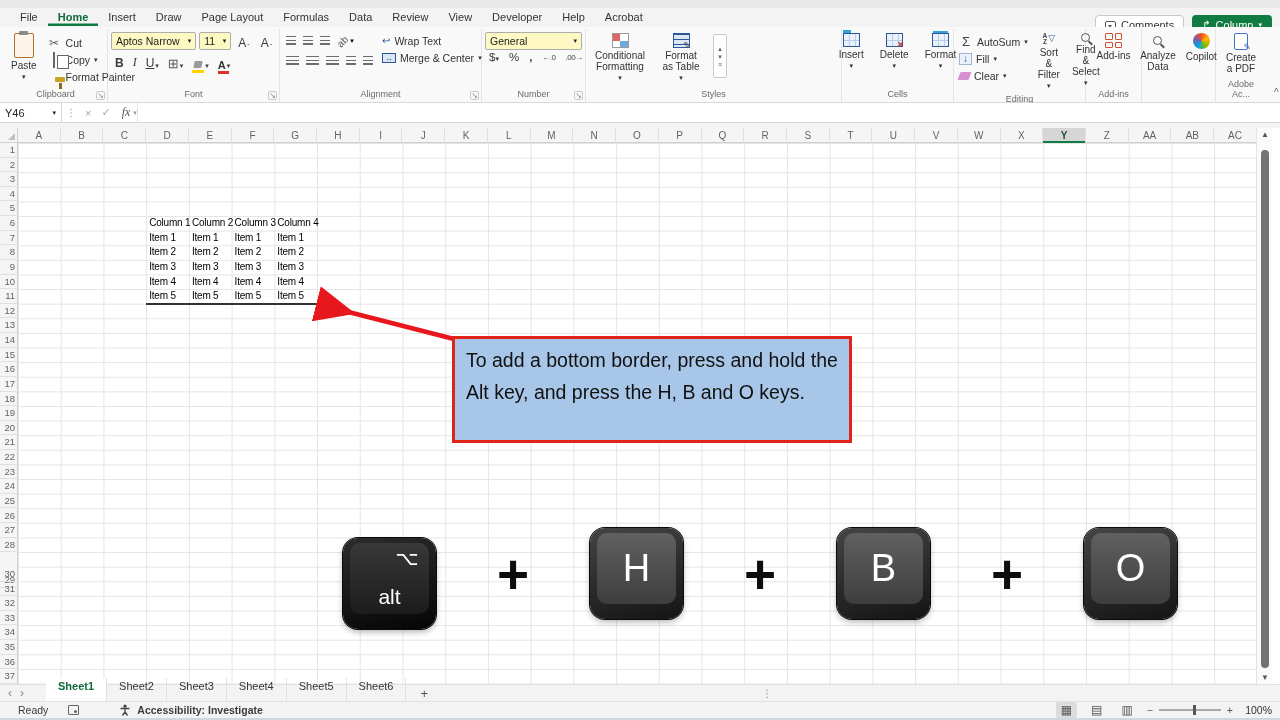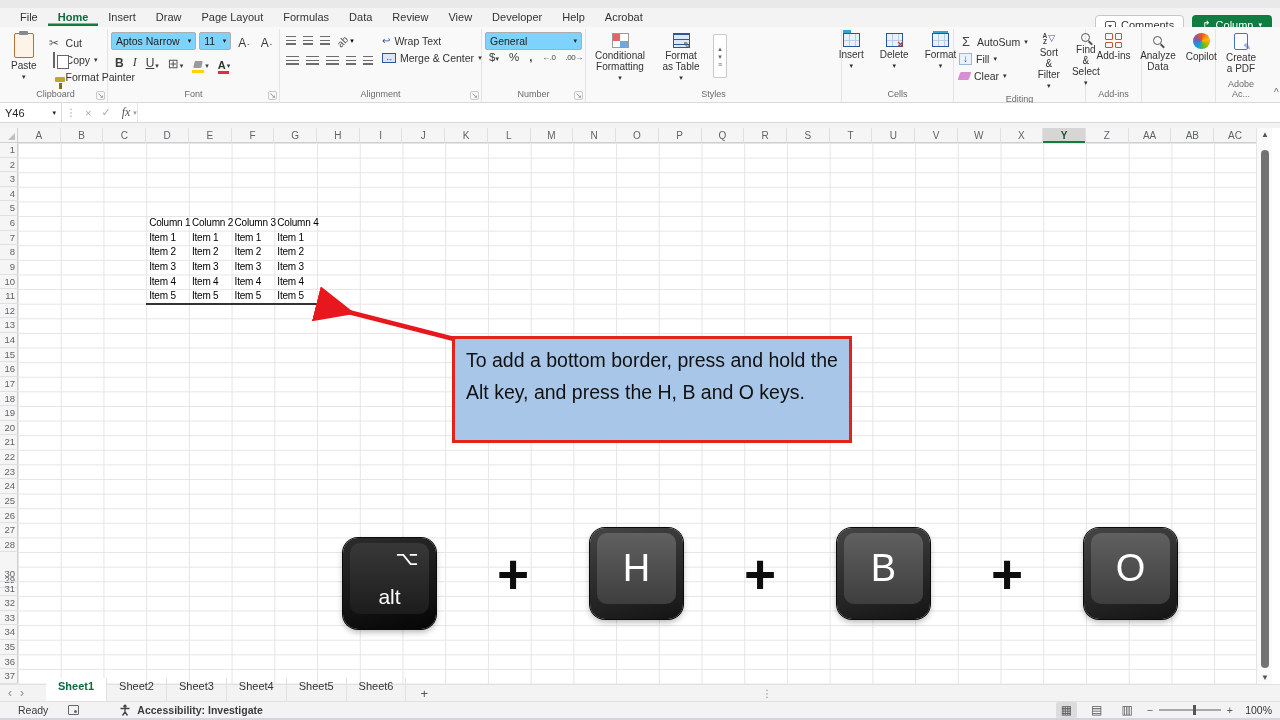--- a/index.html
+++ b/index.html
@@ -35,21 +35,21 @@
   
   .ic-paste { width:20px; height:25px; border:1.5px solid #b0702f; border-radius:2px; position:relative; background:#fdf4e7; }
   .ic-paste:before { content:""; position:absolute; left:4px; top:-3px; width:9px; height:4px; background:#8a8a8a; border-radius:1px; }
   .ic-copy { width:10px; height:12px; border:1.2px solid #666; background:#fff; position:relative; }
   .ic-copy:before { content:""; position:absolute; left:2.5px; top:2.5px; width:10px; height:12px; border:1.2px solid #666; background:#fff; }
   .ic-brush { width:12px; height:12px; position:relative; }
   .ic-brush:before { content:""; position:absolute; left:1px; top:0; width:10px; height:5px; background:#c9a227; border-radius:1px; }
   .ic-brush:after { content:""; position:absolute; left:4.5px; top:6px; width:3px; height:6px; background:#8a6a1f; }
 
   
-  .selectbox { display:flex; align-items:center; justify-content:space-between; border:1px solid #adadad; background:#7dd3fc; border-radius:2px; font-size:10.5px; color:#222; padding:0 4px; height:18px; }
+  .selectbox { display:flex; align-items:center; justify-content:space-between; border:1px solid #adadad; background:#fef9c3; border-radius:2px; font-size:10.5px; color:#222; padding:0 4px; height:18px; }
   .fmt-row { display:flex; align-items:center; gap:1px; height:20px; }
   .fbtn { font-size:12px; color:#3b3b3b; padding:0 4px; height:18px; display:flex; align-items:flex-end; gap:1px; }
   .fbtn .b { font-weight:800; }
   .fbtn .i { font-style:italic; font-family:"Liberation Serif", serif; }
   .fbtn .u { text-decoration:underline; }
   .ic-borders { font-size:13px; color:#555; line-height:13px; }
   .ic-bucket { width:12px; height:9px; position:relative; }
   .ic-bucket:before { content:""; position:absolute; left:2px; top:0; width:8px; height:7px; background:#9a9a9a; transform:skewX(-12deg); border-radius:1px; }
   .ybar { position:absolute; left:0; bottom:-3px; width:12px; height:3px; background:#ffd400; }
   .ic-fontcolor { font-size:11px; font-weight:700; color:#333; line-height:10px; position:relative; }

